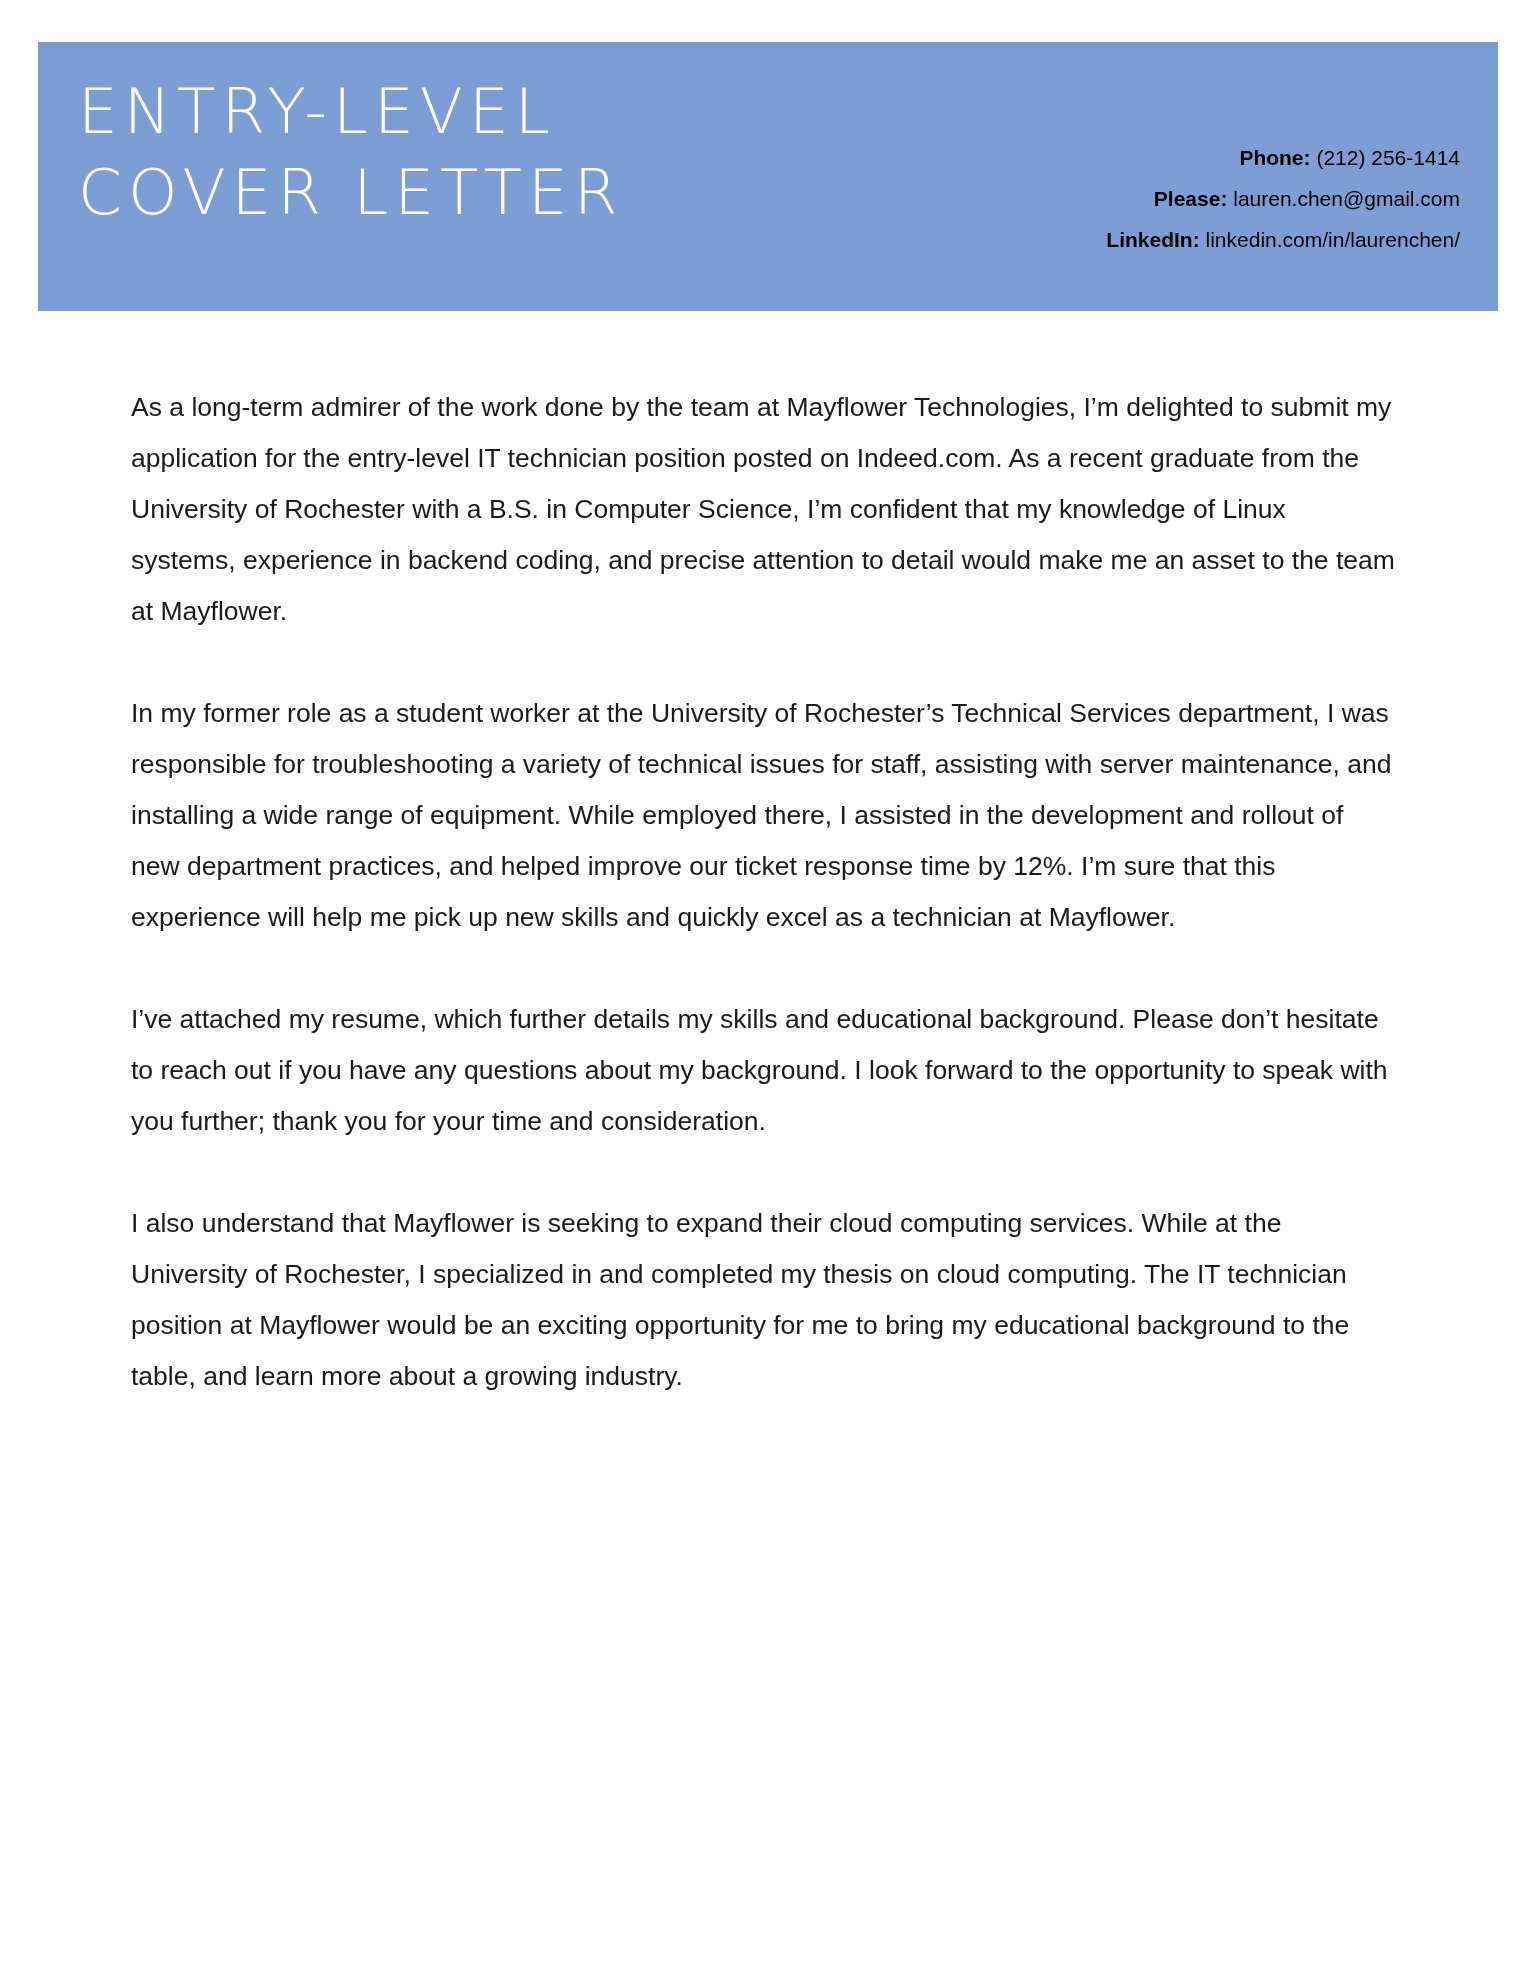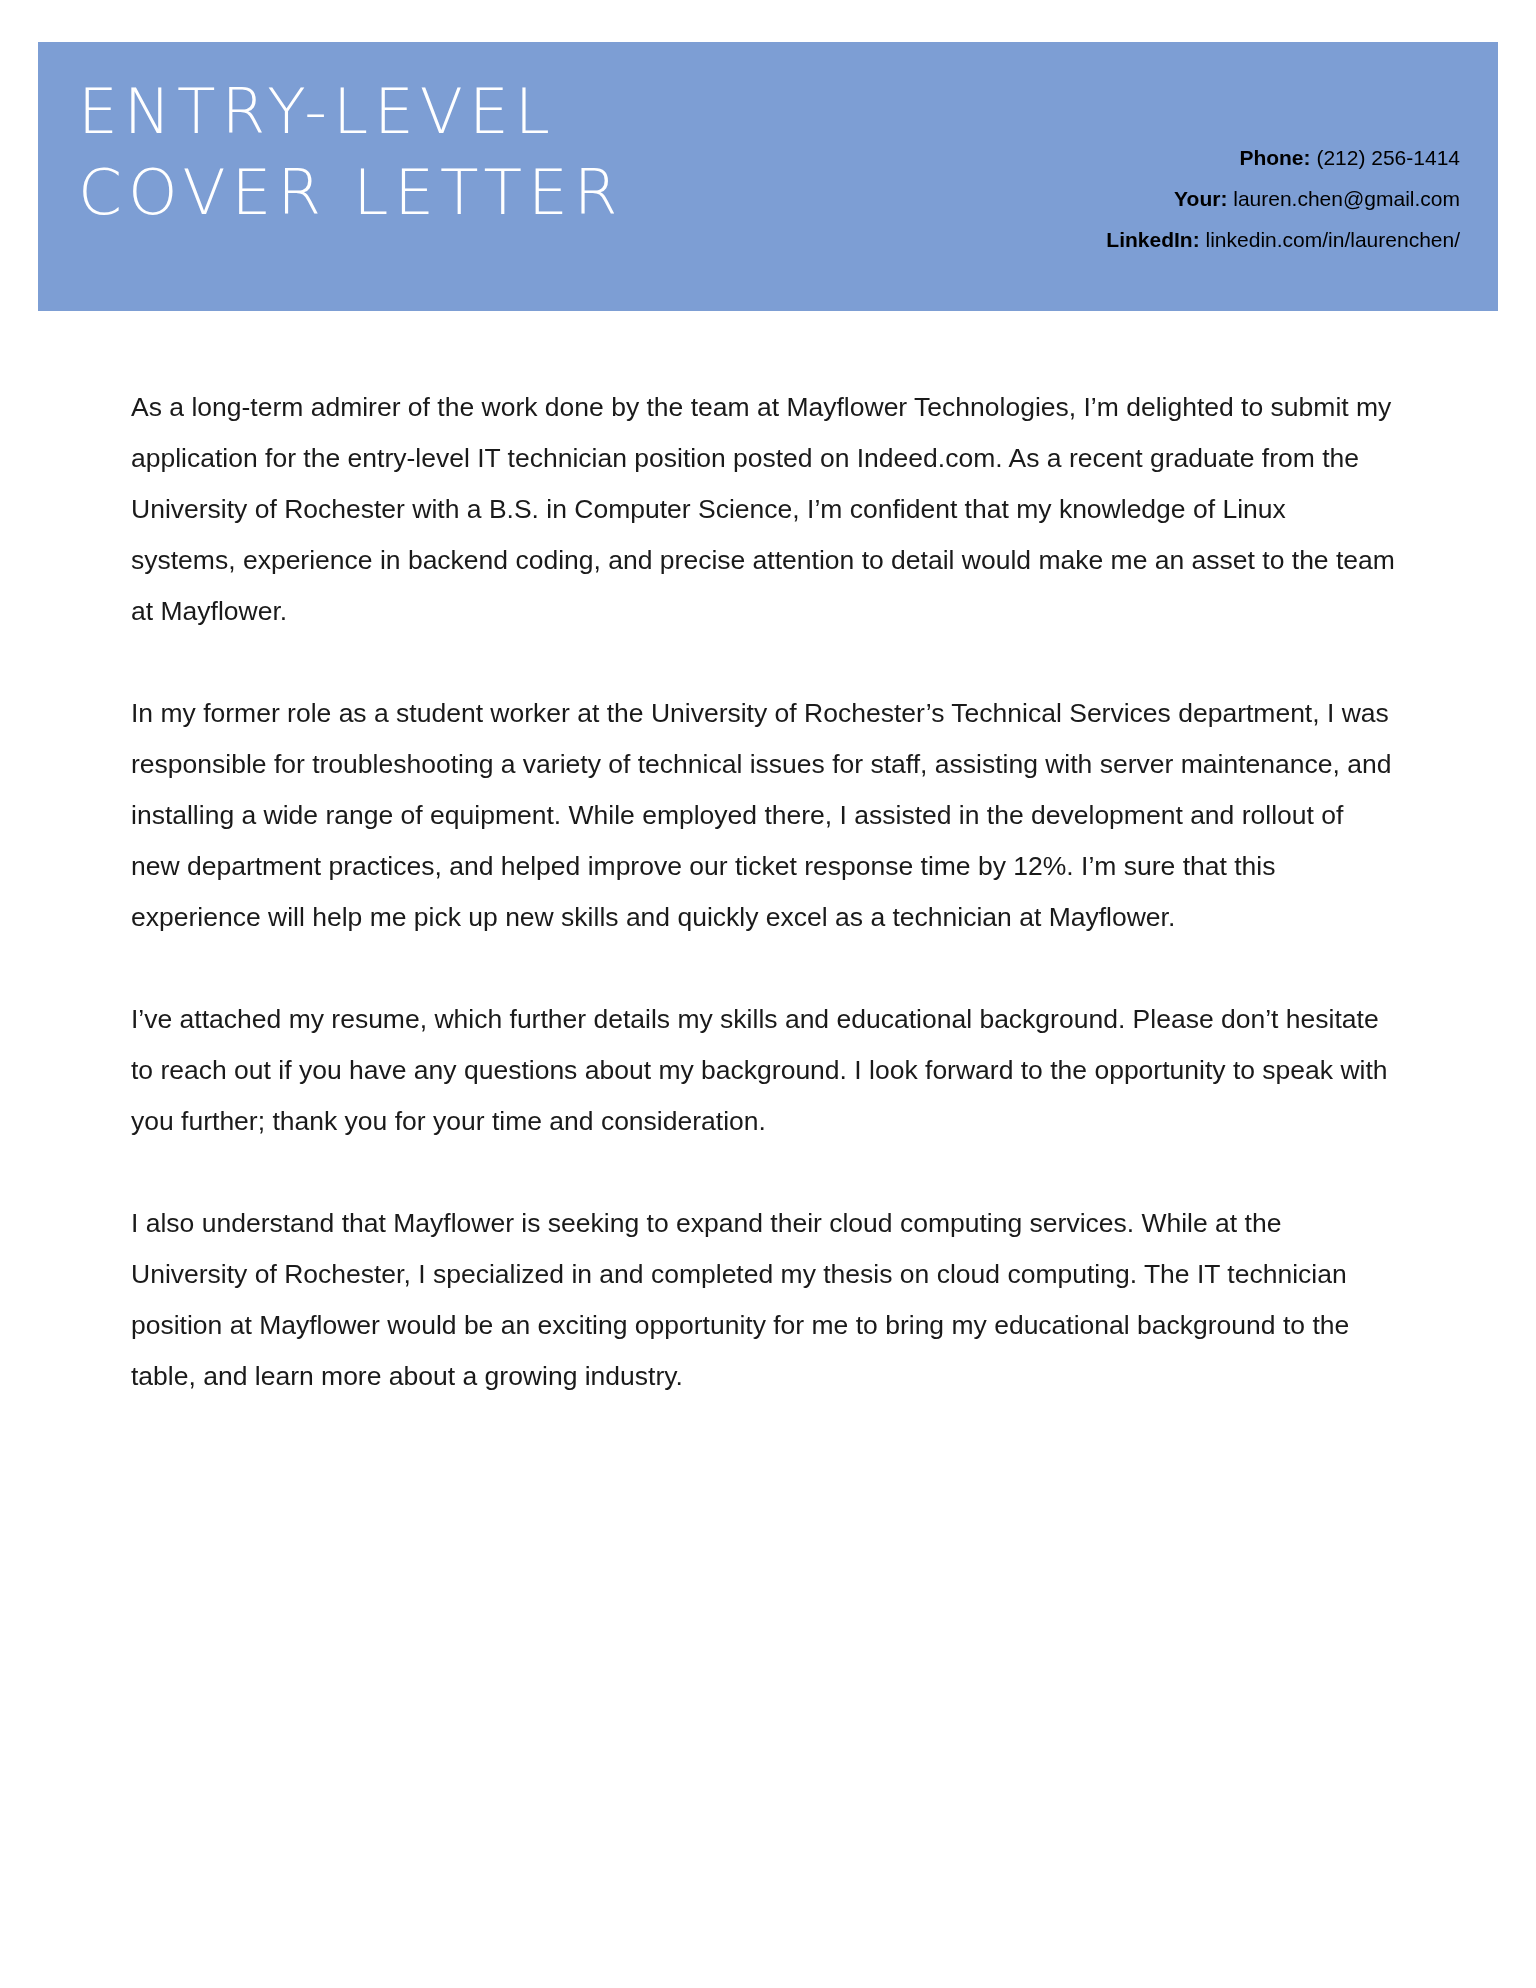--- a/index.html
+++ b/index.html
@@ -110,21 +110,21 @@
 COVER LETTER</div>
 
     <div class="header-contact">
 
       <div class="crow">
         <span class="clabel">Phone:</span>
         <span class="cvalue">(212) 256-1414</span>
       </div>
 
       <div class="crow">
-        <span class="clabel">Your:</span>
+        <span class="clabel">Please:</span>
         <span class="cvalue">lauren.chen@gmail.com</span>
       </div>
 
       <div class="crow">
         <span class="clabel">LinkedIn:</span>
         <span class="cvalue">linkedin.com/in/laurenchen/</span>
       </div>
 
     </div>
   </div>

